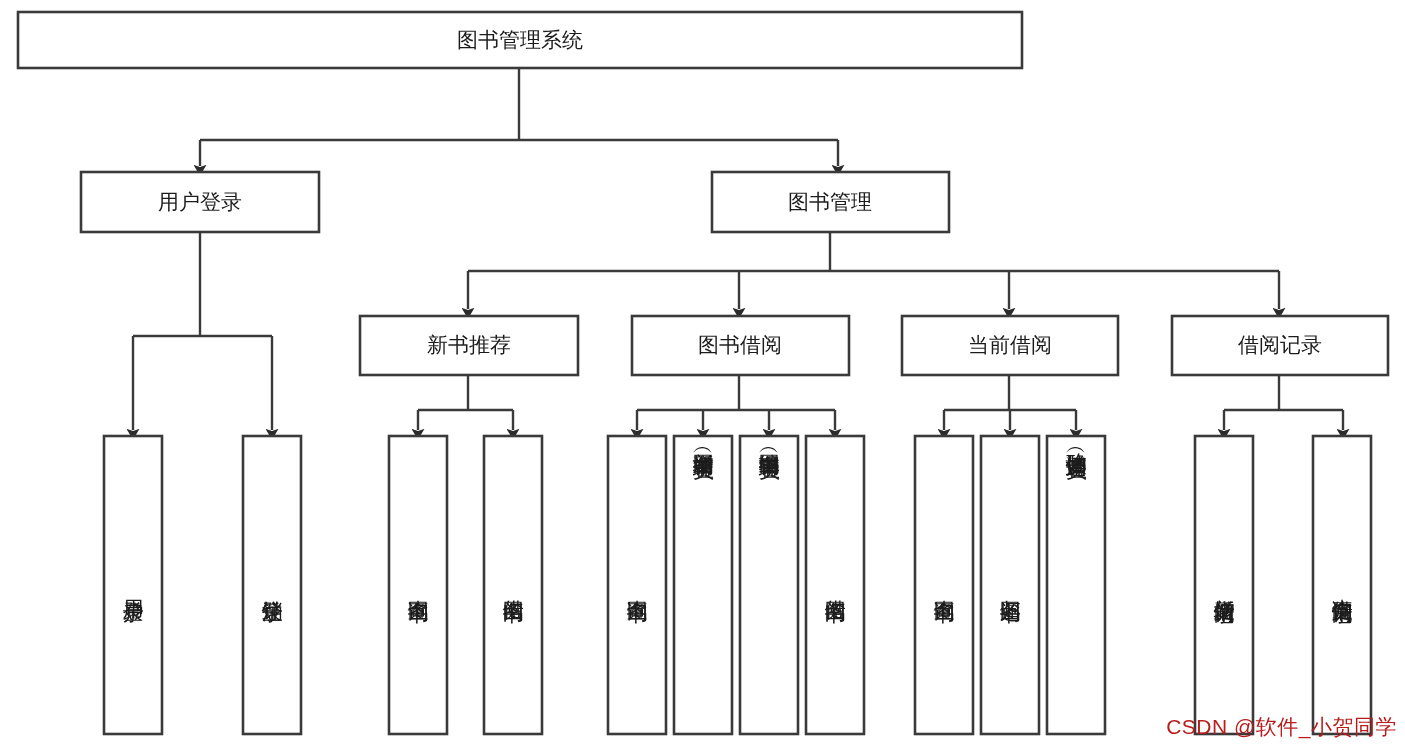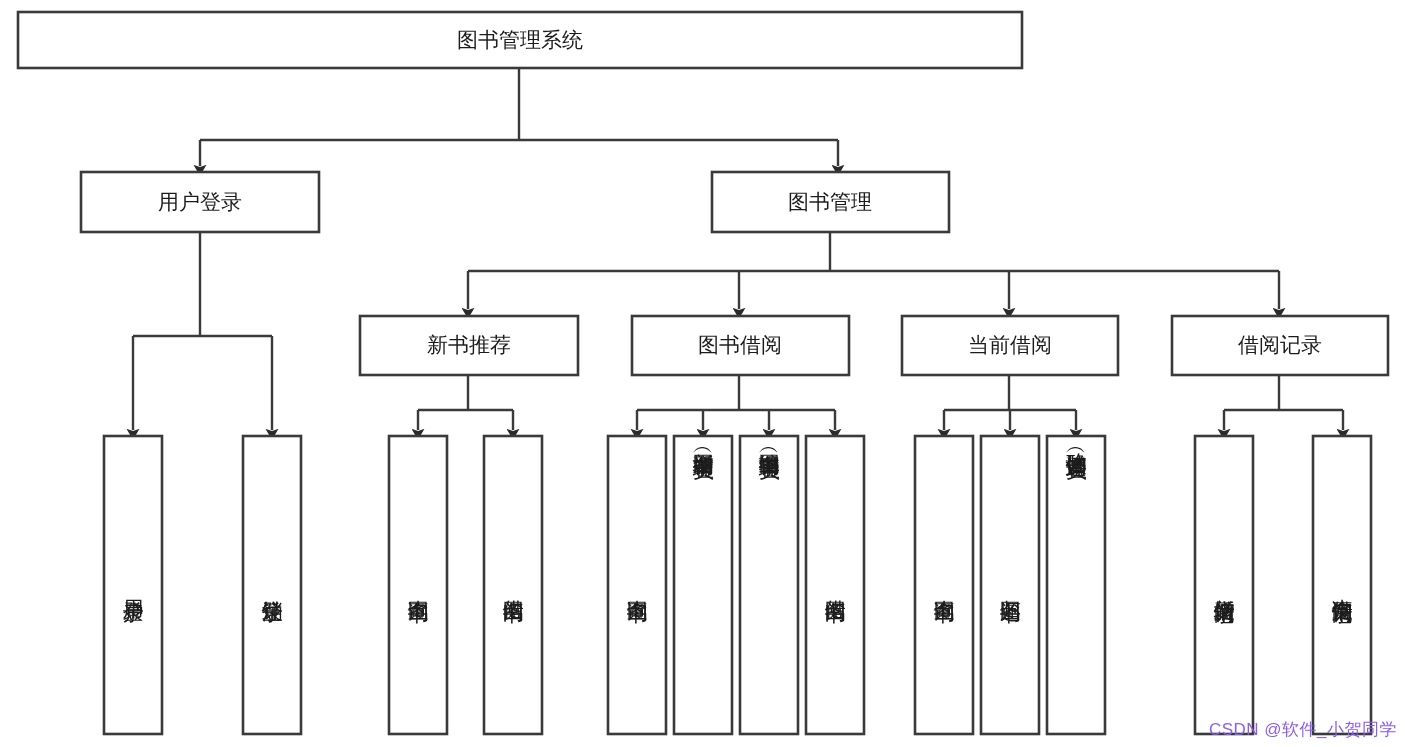--- a/index.html
+++ b/index.html
@@ -69,22 +69,22 @@
     line-height: 1.06;
     color: #1c1c1c;
     letter-spacing: 1px;
     white-space: nowrap;
   }
   .watermark {
     position: absolute;
     right: 8px;
     bottom: 6px;
     font-family: "Liberation Sans", sans-serif;
-    font-size: 17px;
-    color: #8b5cf6;
+    font-size: 21px;
+    color: #b91c1c;
     letter-spacing: 0.5px;
     white-space: nowrap;
   }
 </style>
 </head>
 <body>
 
 <div id="diagram-root">
 
   <svg id="flow" viewBox="0 0 1405 747">

